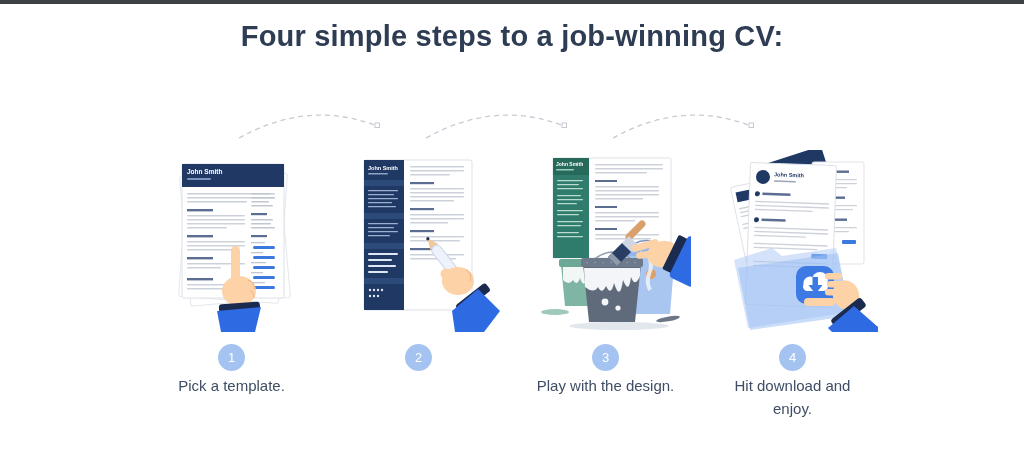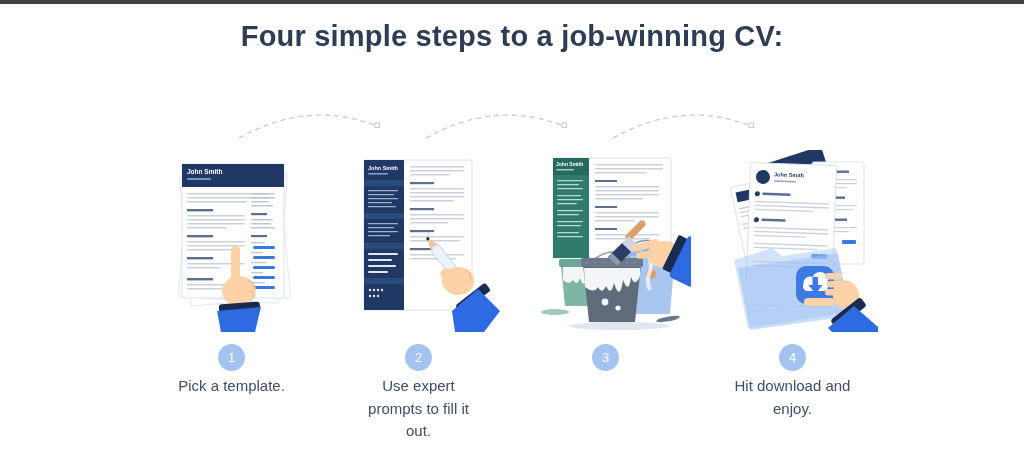--- a/index.html
+++ b/index.html
@@ -213,21 +213,20 @@
         <ellipse cx="124" cy="131" rx="16" ry="14" fill="#fcd2a6"></ellipse>
         <circle cx="112" cy="124" r="5.5" fill="#fcd2a6"></circle>
         <path d="M132 120 q7 4 4 11" stroke="#edb488" stroke-width="1" fill="none"></path>
         <g transform="rotate(-38 139 148)">
           <rect x="120" y="143" width="38" height="10" rx="3" fill="#1b2b50"></rect>
         </g>
         <path d="M118 161 L144 139 L166 161 L150 182 L121 182 Z" fill="#2e6be2"></path>
       </g>
     </svg>
     <div class="badge">2</div>
-    <p class="label">Use expert prompts to fill it out.</p>
   </div>
 
   <div class="step-col col-3">
     <svg class="illus" viewBox="0 0 170 182">
 
       <g>
         <rect x="32" y="8" width="118" height="100" rx="2" fill="#ffffff" stroke="#dde1e8"></rect>
         <rect x="32" y="8" width="36" height="100" fill="#2f7c6c"></rect>
         <rect x="32" y="8" width="36" height="17" fill="#266a5b"></rect>
         <text x="35" y="16" font-size="5" font-weight="700" fill="#ffffff">John Smith</text>
@@ -320,20 +319,21 @@
         <rect x="110" y="92" width="28" height="7" rx="3.5" fill="#fcd2a6" transform="rotate(-16 124 95)"></rect>
         <rect x="115" y="101" width="24" height="6.5" rx="3.2" fill="#fcd2a6" transform="rotate(-8 127 104)"></rect>
         <ellipse cx="142" cy="104" rx="16" ry="13" fill="#fcd2a6" transform="rotate(-14 142 104)"></ellipse>
         <g transform="rotate(26 154 104)">
           <rect x="149" y="85" width="11" height="38" rx="2" fill="#1b2b50"></rect>
           <rect x="158" y="81" width="26" height="46" rx="4" fill="#2e6be2"></rect>
         </g>
       </g>
     </svg>
     <div class="badge">3</div>
+    <p class="label">Play with the design.</p>
   </div>
 
   <div class="step-col col-4">
     <svg class="illus" viewBox="0 0 170 182">
 
       <rect x="62" y="4" width="66" height="88" rx="2" fill="#1f3864" transform="rotate(-18 95 48)"></rect>
 
       <g transform="rotate(-12 62 70)">
         <rect x="30" y="30" width="54" height="78" rx="2" fill="#ffffff" stroke="#dfe3e9"></rect>
         <rect x="34" y="36" width="26" height="10" fill="#1f3864"></rect>

